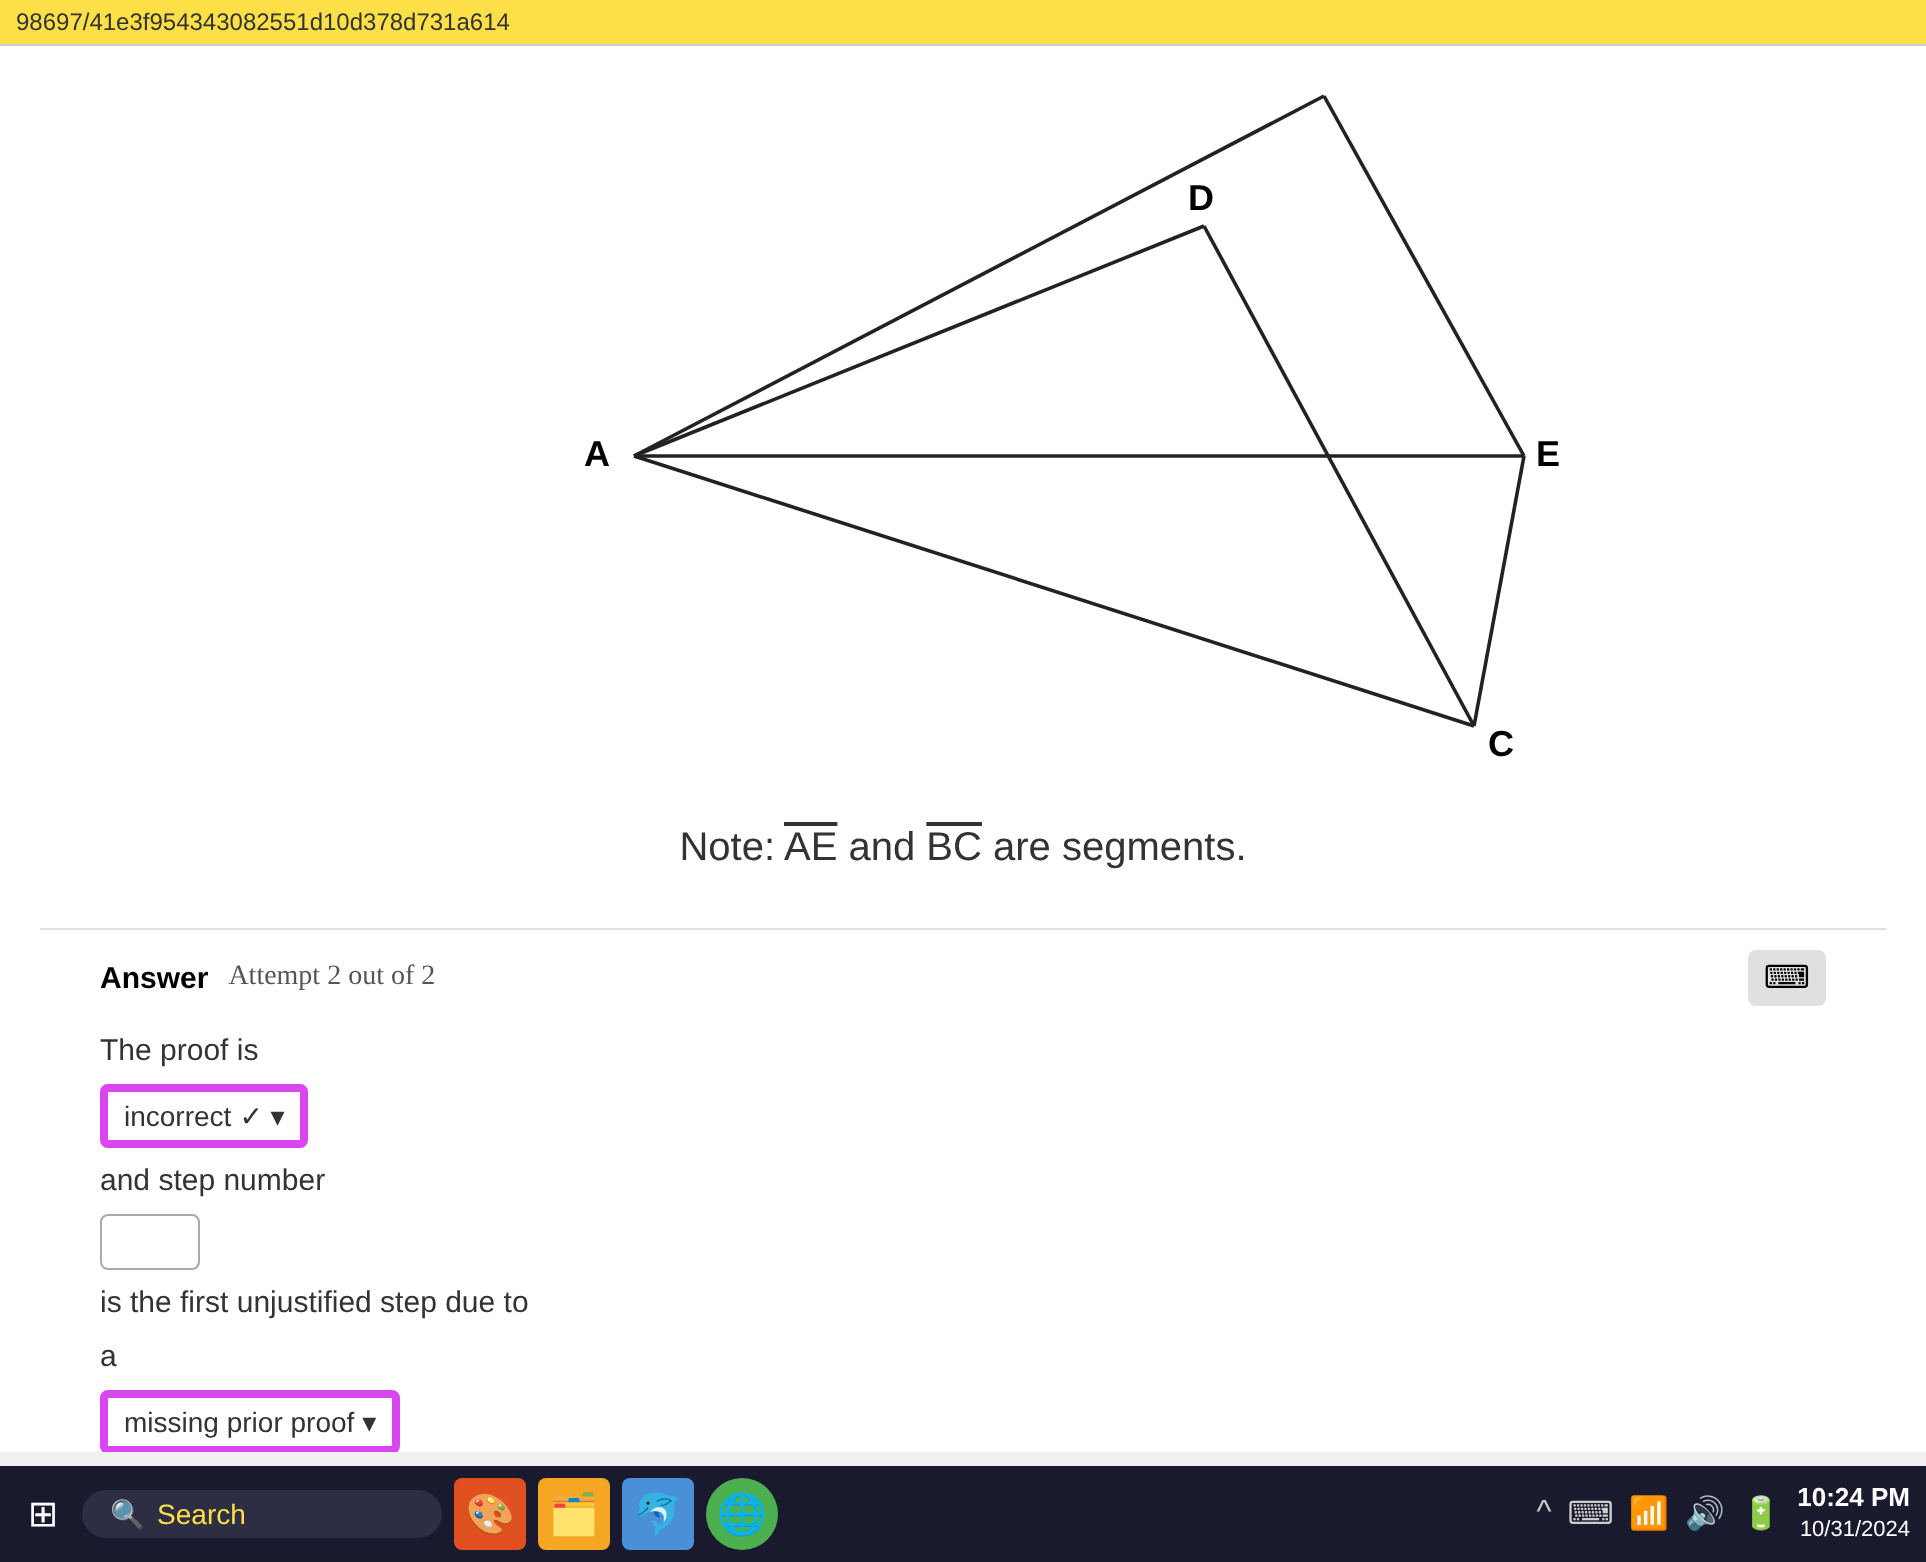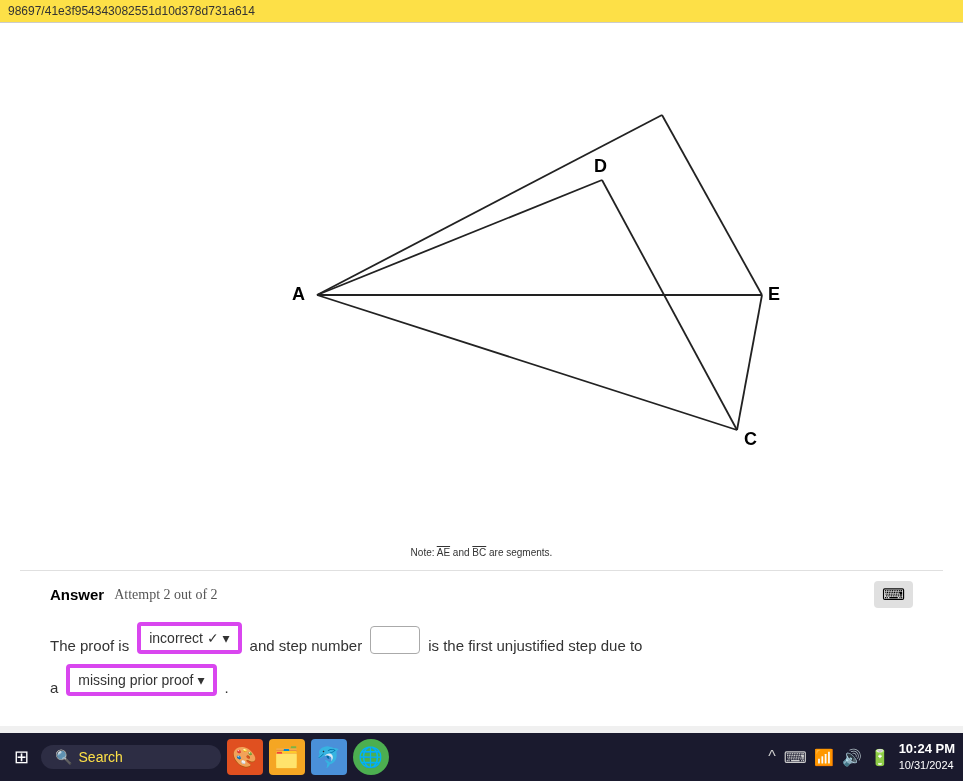--- a/index.html
+++ b/index.html
@@ -37,23 +37,23 @@
     .diagram-container {
       width: 100%;
       display: flex;
       justify-content: center;
       align-items: center;
       flex: 1;
     }
 
     
     .note-text {
-      font-size: 10px;
+      font-size: 20px;
       color: #333;
-      margin-bottom: 12px;
+      margin-bottom: 28px;
       text-align: center;
     }
     .note-text .overline {
       text-decoration: overline;
     }
 
     
     .answer-section {
       width: 100%;
       padding: 10px 30px;
@@ -84,26 +84,27 @@
       margin-left: auto;
       background: #e0e0e0;
       border-radius: 4px;
       padding: 4px 8px;
       font-size: 16px;
       cursor: pointer;
     }
 
     .proof-line {
       display: flex;
-      align-items: flex-end;
+      align-items: flex-start;
       gap: 8px;
       font-size: 15px;
       color: #333;
       margin-bottom: 10px;
       flex-wrap: wrap;
+      flex-direction: column;
     }
 
     .dropdown-select {
       border: 4px solid #d946ef;
       border-radius: 4px;
       padding: 4px 8px;
       font-size: 14px;
       background: #fff;
       cursor: pointer;
       display: inline-flex;
@@ -197,20 +198,21 @@
 
     .taskbar-icons {
       display: flex;
       align-items: center;
       gap: 8px;
       font-size: 16px;
       color: #ccc;
     }
 
     .taskbar-time {
+      text-align: right;
       line-height: 1.3;
     }
 
     .taskbar-time .time {
       font-size: 13px;
       font-weight: bold;
     }
 
     .taskbar-time .date {
       font-size: 11px;

